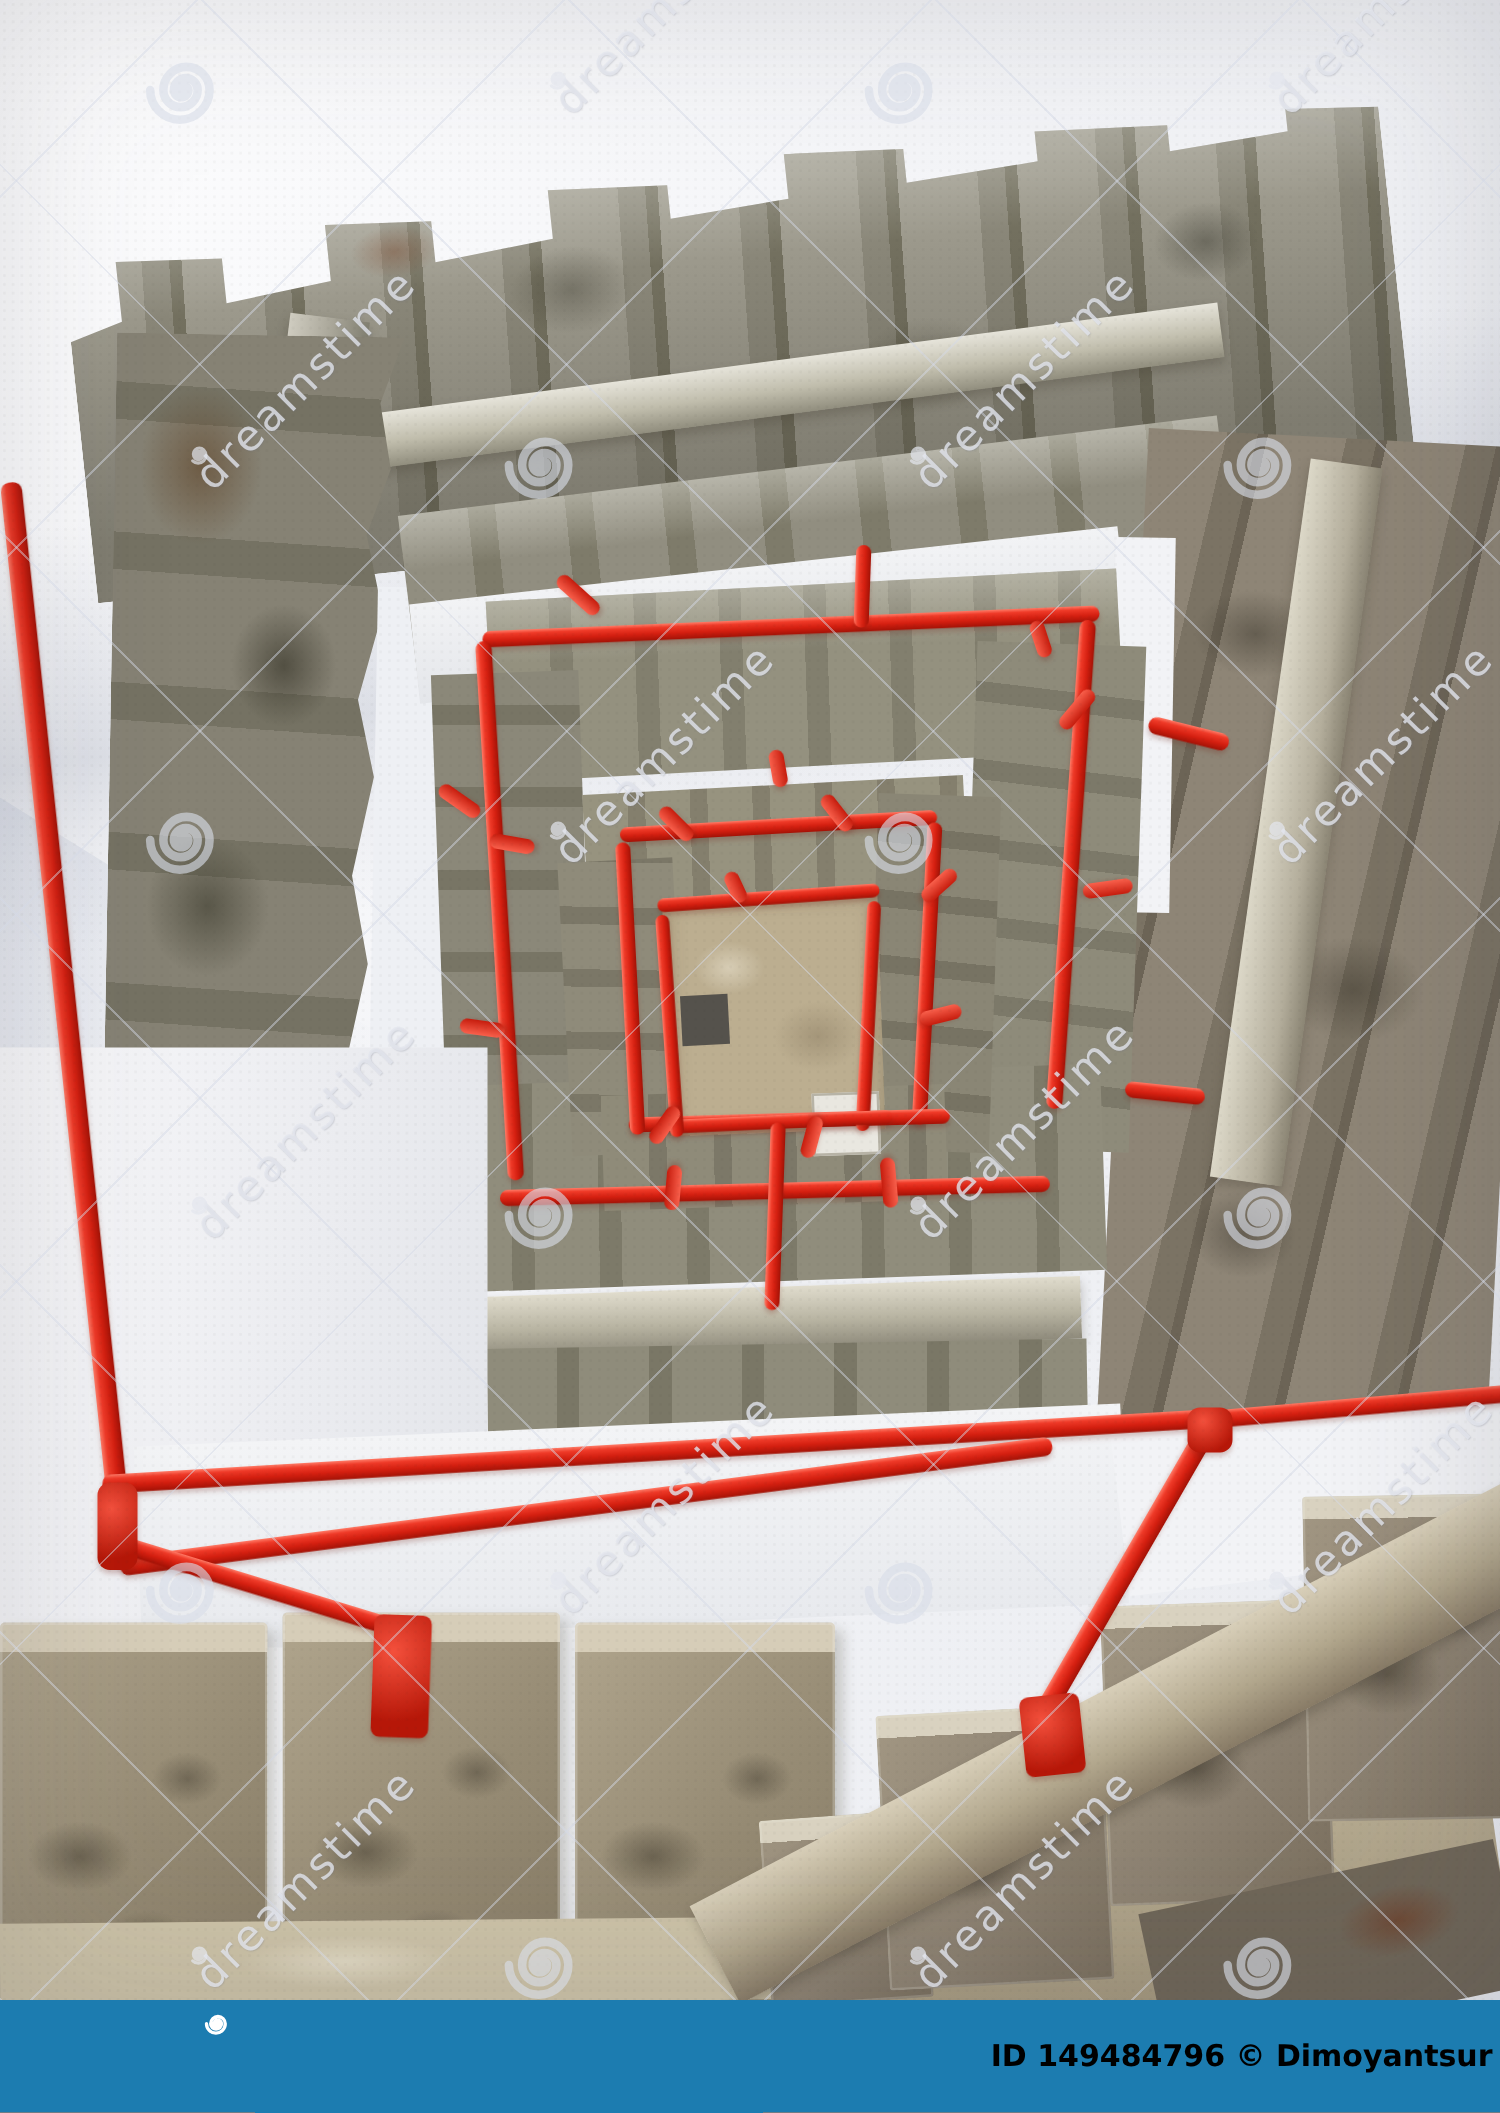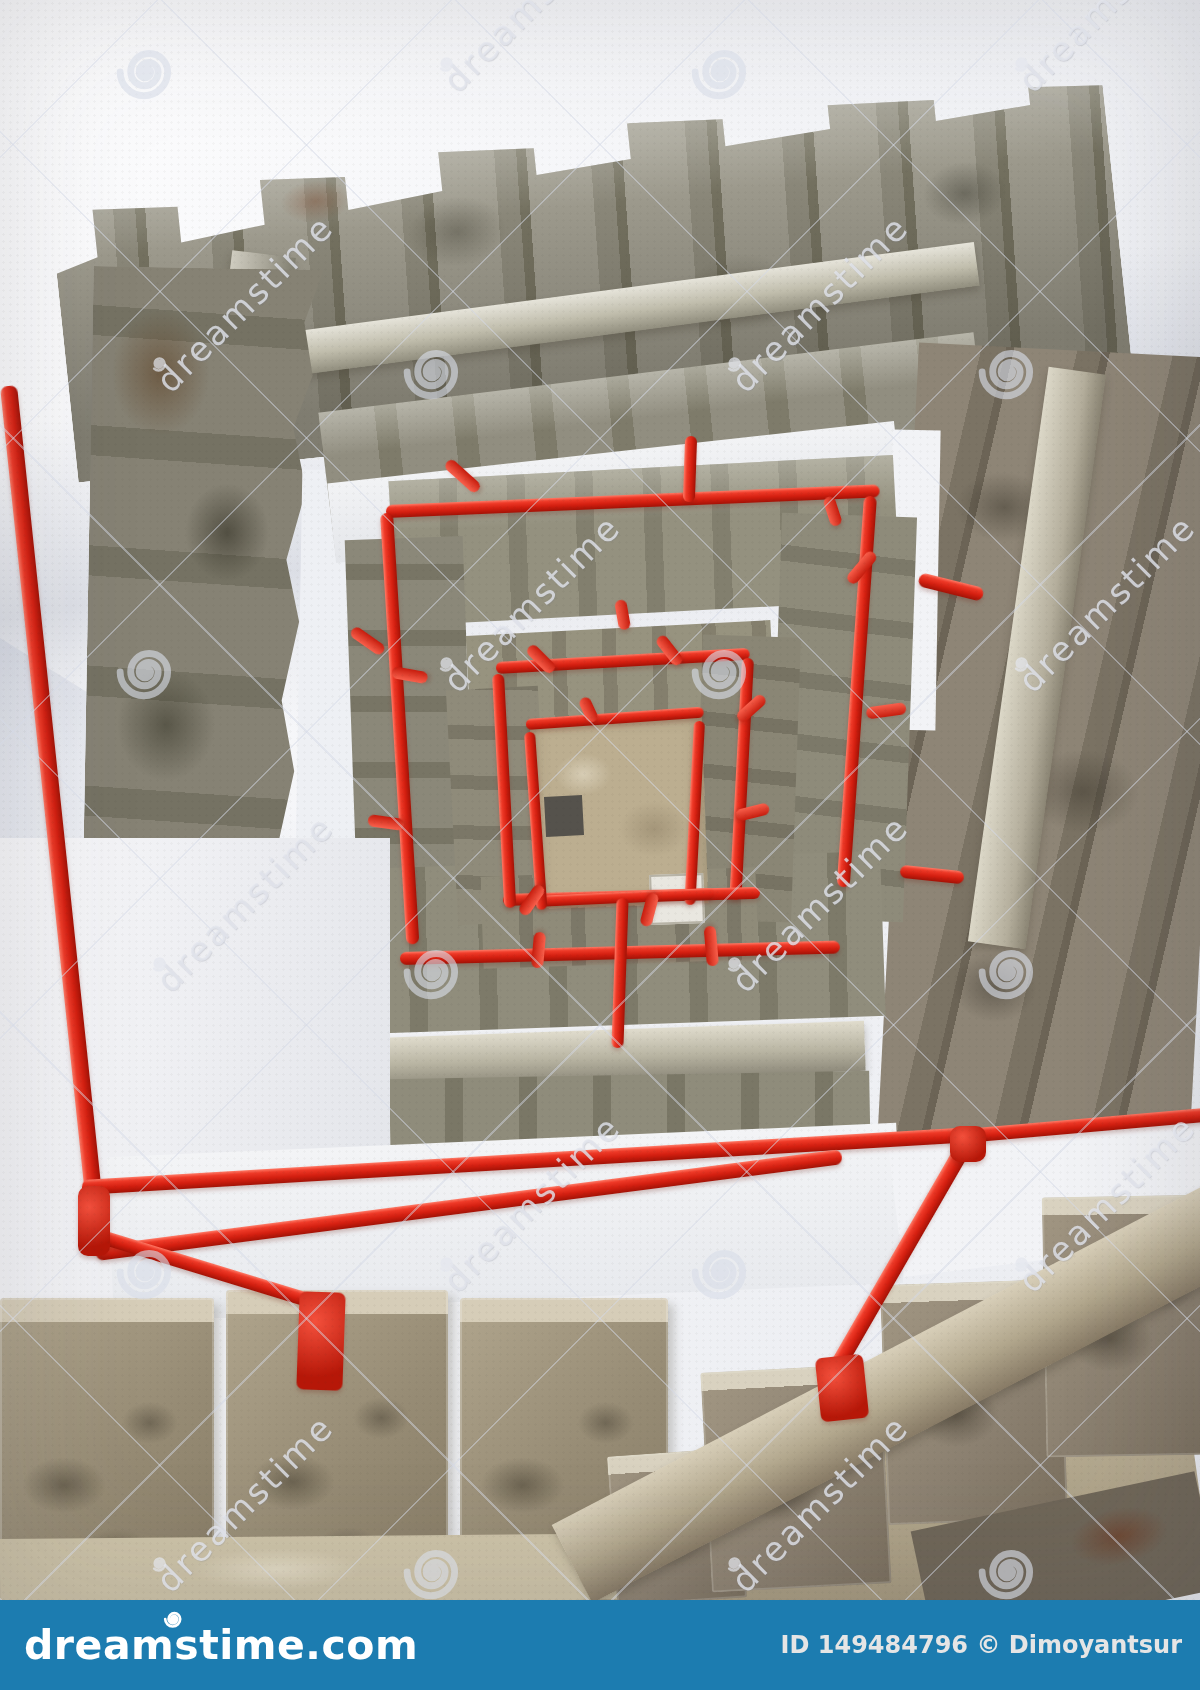--- a/index.html
+++ b/index.html
@@ -175,22 +175,22 @@
   .wm-tile{display:flex;align-items:flex-start;color:rgba(228,231,238,.78);
     font-size:34px;font-weight:500;letter-spacing:3px;white-space:nowrap;
     text-shadow:0 1px 1px rgba(110,115,130,.22);transform-origin:center;}
   .wm-reg{margin-left:4px;margin-top:-8px;opacity:.9;}
 
   
   .bar{position:absolute;left:0;top:1600px;width:1200px;height:90px;background:#1c7cb0;}
   .bar-logo{position:absolute;left:24px;top:0;height:90px;display:flex;align-items:center;
     color:#fff;font-size:41px;font-weight:600;letter-spacing:.5px;}
   .logo-spiral{position:absolute;left:162px;top:7px;color:#fff;}
-  .bar-credit{position:absolute;right:18px;top:0;height:90px;display:flex;align-items:center;
-    color:#e5e5e5;font-size:24px;font-weight:700;}
+  .bar-credit{position:absolute;right:6px;top:0;height:90px;display:flex;align-items:center;
+    color:#000000;font-size:24px;font-weight:700;}
 </style>
 </head>
 <body>
 
 <div class="stage">
   <div class="photo">
     <div class="ph-bg"></div>
     <div class="ceiling-shadow"></div>
     <div class="leftwall-shade"></div>
 
@@ -467,23 +467,20 @@
 
     <span class="wm-reg">
       
     </span>
   </div>
         </div>
     </div>
   </div>
 
   <div class="bar">
-    <div class="bar-logo">
-      <span>dreamstime.com</span>
-    </div>
     <span class="logo-spiral">
       <svg width="24" height="24" viewBox="0 0 72 72">
           <path d="M36 36 m-2.6 0 a2.6 2.6 0 1 1 5.2 0 a5.5 5.5 0 1 1 -11 0 a9 9 0 1 1 18 0 a13 13 0 1 1 -26 0 a17.5 17.5 0 1 1 35 0 a22.5 22.5 0 1 1 -45 0" fill="none" stroke="currentColor" stroke-width="8" stroke-linecap="round"></path>
         </svg>
     </span>
     <div class="bar-credit">
       <span>ID 149484796 © Dimoyantsur</span>
     </div>
   </div>
 </div>

